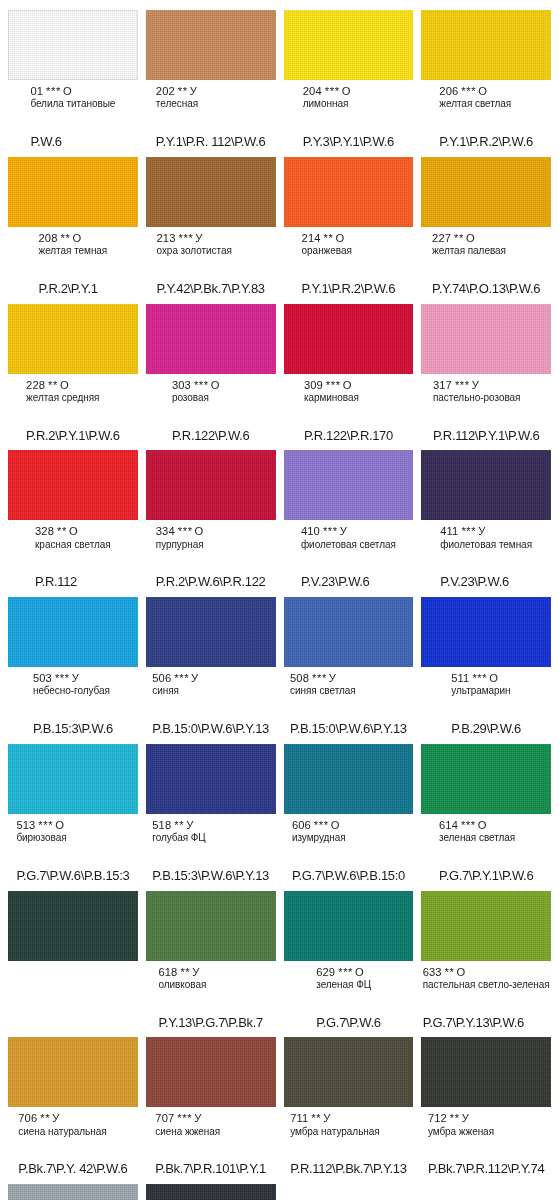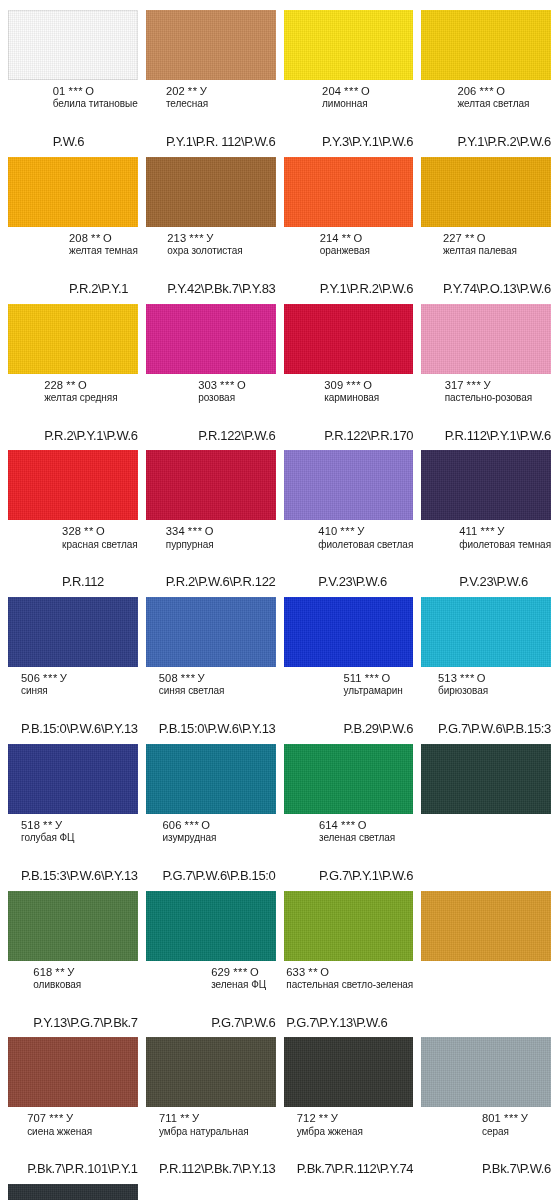--- a/index.html
+++ b/index.html
@@ -22,21 +22,21 @@
   }
   .swatch-grid {
     display: grid;
     grid-template-columns: repeat(4, 1fr);
     column-gap: 8px;
     row-gap: 0px;
   }
   .swatch-cell {
     display: flex;
     flex-direction: column;
-    align-items: flex-end;
+    align-items: center;
     margin-bottom: 6px;
   }
   .swatch-chip {
     width: 100%;
     height: 70px;
     box-sizing: border-box;
     position: relative;
     background-repeat: repeat;
     background-size: 3px 3px, 2px 2px, 100% 100%;
   }
@@ -241,20 +241,30 @@
         <div class="swatch-chip" style="background-color: rgb(54, 42, 86);">
           <div class="swatch-texture"></div>
         </div>
         <div class="swatch-caption">
           <div class="swatch-code-line"><span>411</span><span class="stars">***</span><span>У</span></div>
           <div class="swatch-name">фиолетовая темная</div>
           <div class="swatch-pigments">P.V.23\P.W.6</div>
         </div>
       </div>
       <div class="swatch-cell">
+        <div class="swatch-chip" style="background-color: rgb(24, 164, 224);">
+          <div class="swatch-texture"></div>
+        </div>
+        <div class="swatch-caption">
+          <div class="swatch-code-line"><span>503</span><span class="stars">***</span><span>У</span></div>
+          <div class="swatch-name">небесно-голубая</div>
+          <div class="swatch-pigments">P.B.15:3\P.W.6</div>
+        </div>
+      </div>
+      <div class="swatch-cell">
         <div class="swatch-chip" style="background-color: rgb(47, 61, 134);">
           <div class="swatch-texture"></div>
         </div>
         <div class="swatch-caption">
           <div class="swatch-code-line"><span>506</span><span class="stars">***</span><span>У</span></div>
           <div class="swatch-name">синяя</div>
           <div class="swatch-pigments">P.B.15:0\P.W.6\P.Y.13</div>
         </div>
       </div>
       <div class="swatch-cell">
@@ -348,20 +358,25 @@
         </div>
         <div class="swatch-caption">
           <div class="swatch-code-line"><span>633</span><span class="stars">**</span><span>О</span></div>
           <div class="swatch-name wrap">пастельная светло-зеленая</div>
           <div class="swatch-pigments">P.G.7\P.Y.13\P.W.6</div>
         </div>
       </div>
       <div class="swatch-cell">
         <div class="swatch-chip" style="background-color: rgb(215, 154, 44);">
           <div class="swatch-texture"></div>
+        </div>
+        <div class="swatch-caption">
+          <div class="swatch-code-line"><span>706</span><span class="stars">**</span><span>У</span></div>
+          <div class="swatch-name">сиена натуральная</div>
+          <div class="swatch-pigments">P.Bk.7\P.Y. 42\P.W.6</div>
         </div>
       </div>
       <div class="swatch-cell">
         <div class="swatch-chip" style="background-color: rgb(142, 70, 56);">
           <div class="swatch-texture"></div>
         </div>
         <div class="swatch-caption">
           <div class="swatch-code-line"><span>707</span><span class="stars">***</span><span>У</span></div>
           <div class="swatch-name">сиена жженая</div>
           <div class="swatch-pigments">P.Bk.7\P.R.101\P.Y.1</div>

